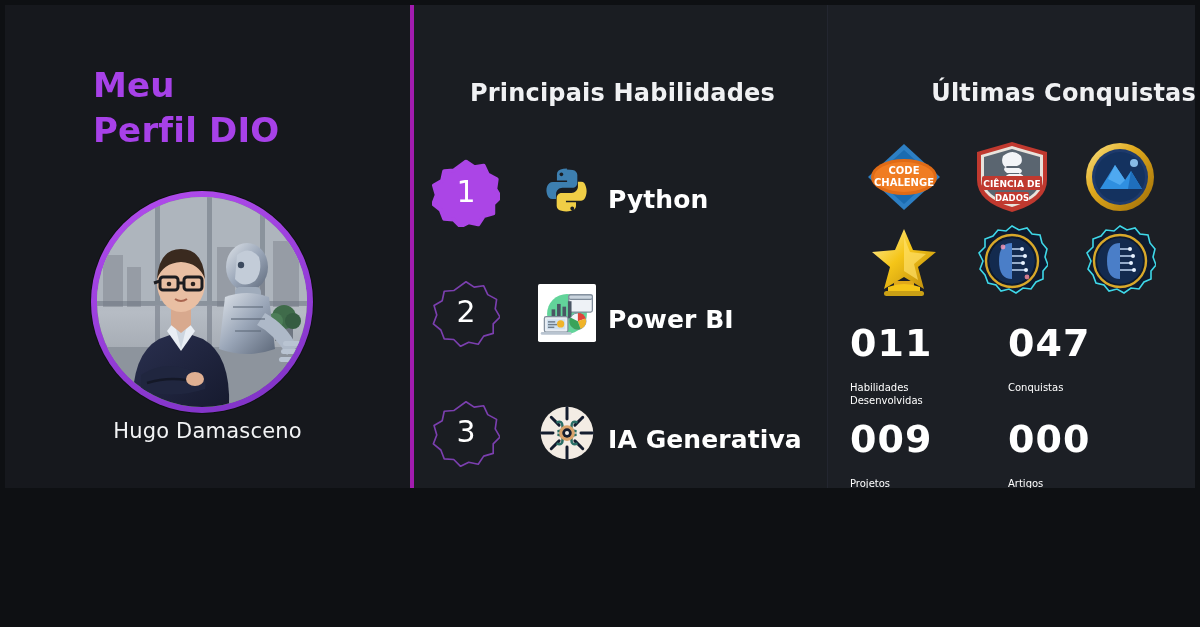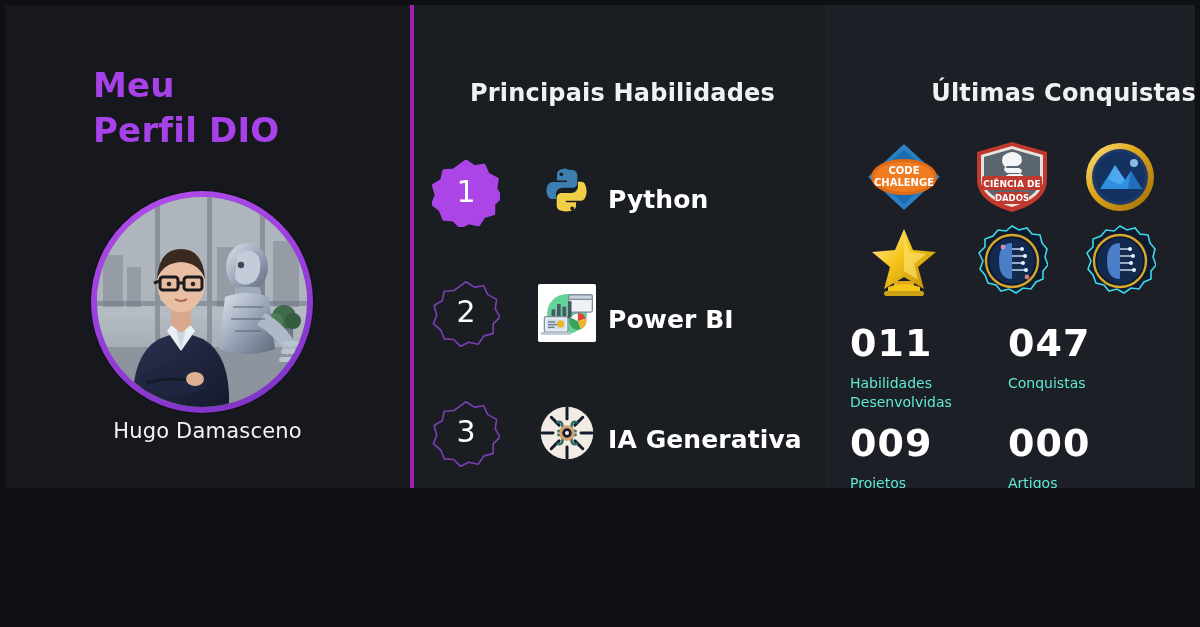--- a/index.html
+++ b/index.html
@@ -173,24 +173,24 @@
     gap: 12px;
   }
   .stat-num {
     font-size: 38px;
     font-weight: 700;
     color: #ffffff;
     line-height: 1.08;
     letter-spacing: 1px;
   }
   .stat-label {
-    font-size: 14px;
-    color: #5eead4;
+    font-size: 10px;
+    color: #ffffff;
     line-height: 1.32;
-    margin-top: 10px;
+    margin-top: 17px;
     white-space: pre-line;
   }
 </style>
 </head>
 <body>
 
 <div id="card">
 
   <div class="col" id="col-profile">
 

